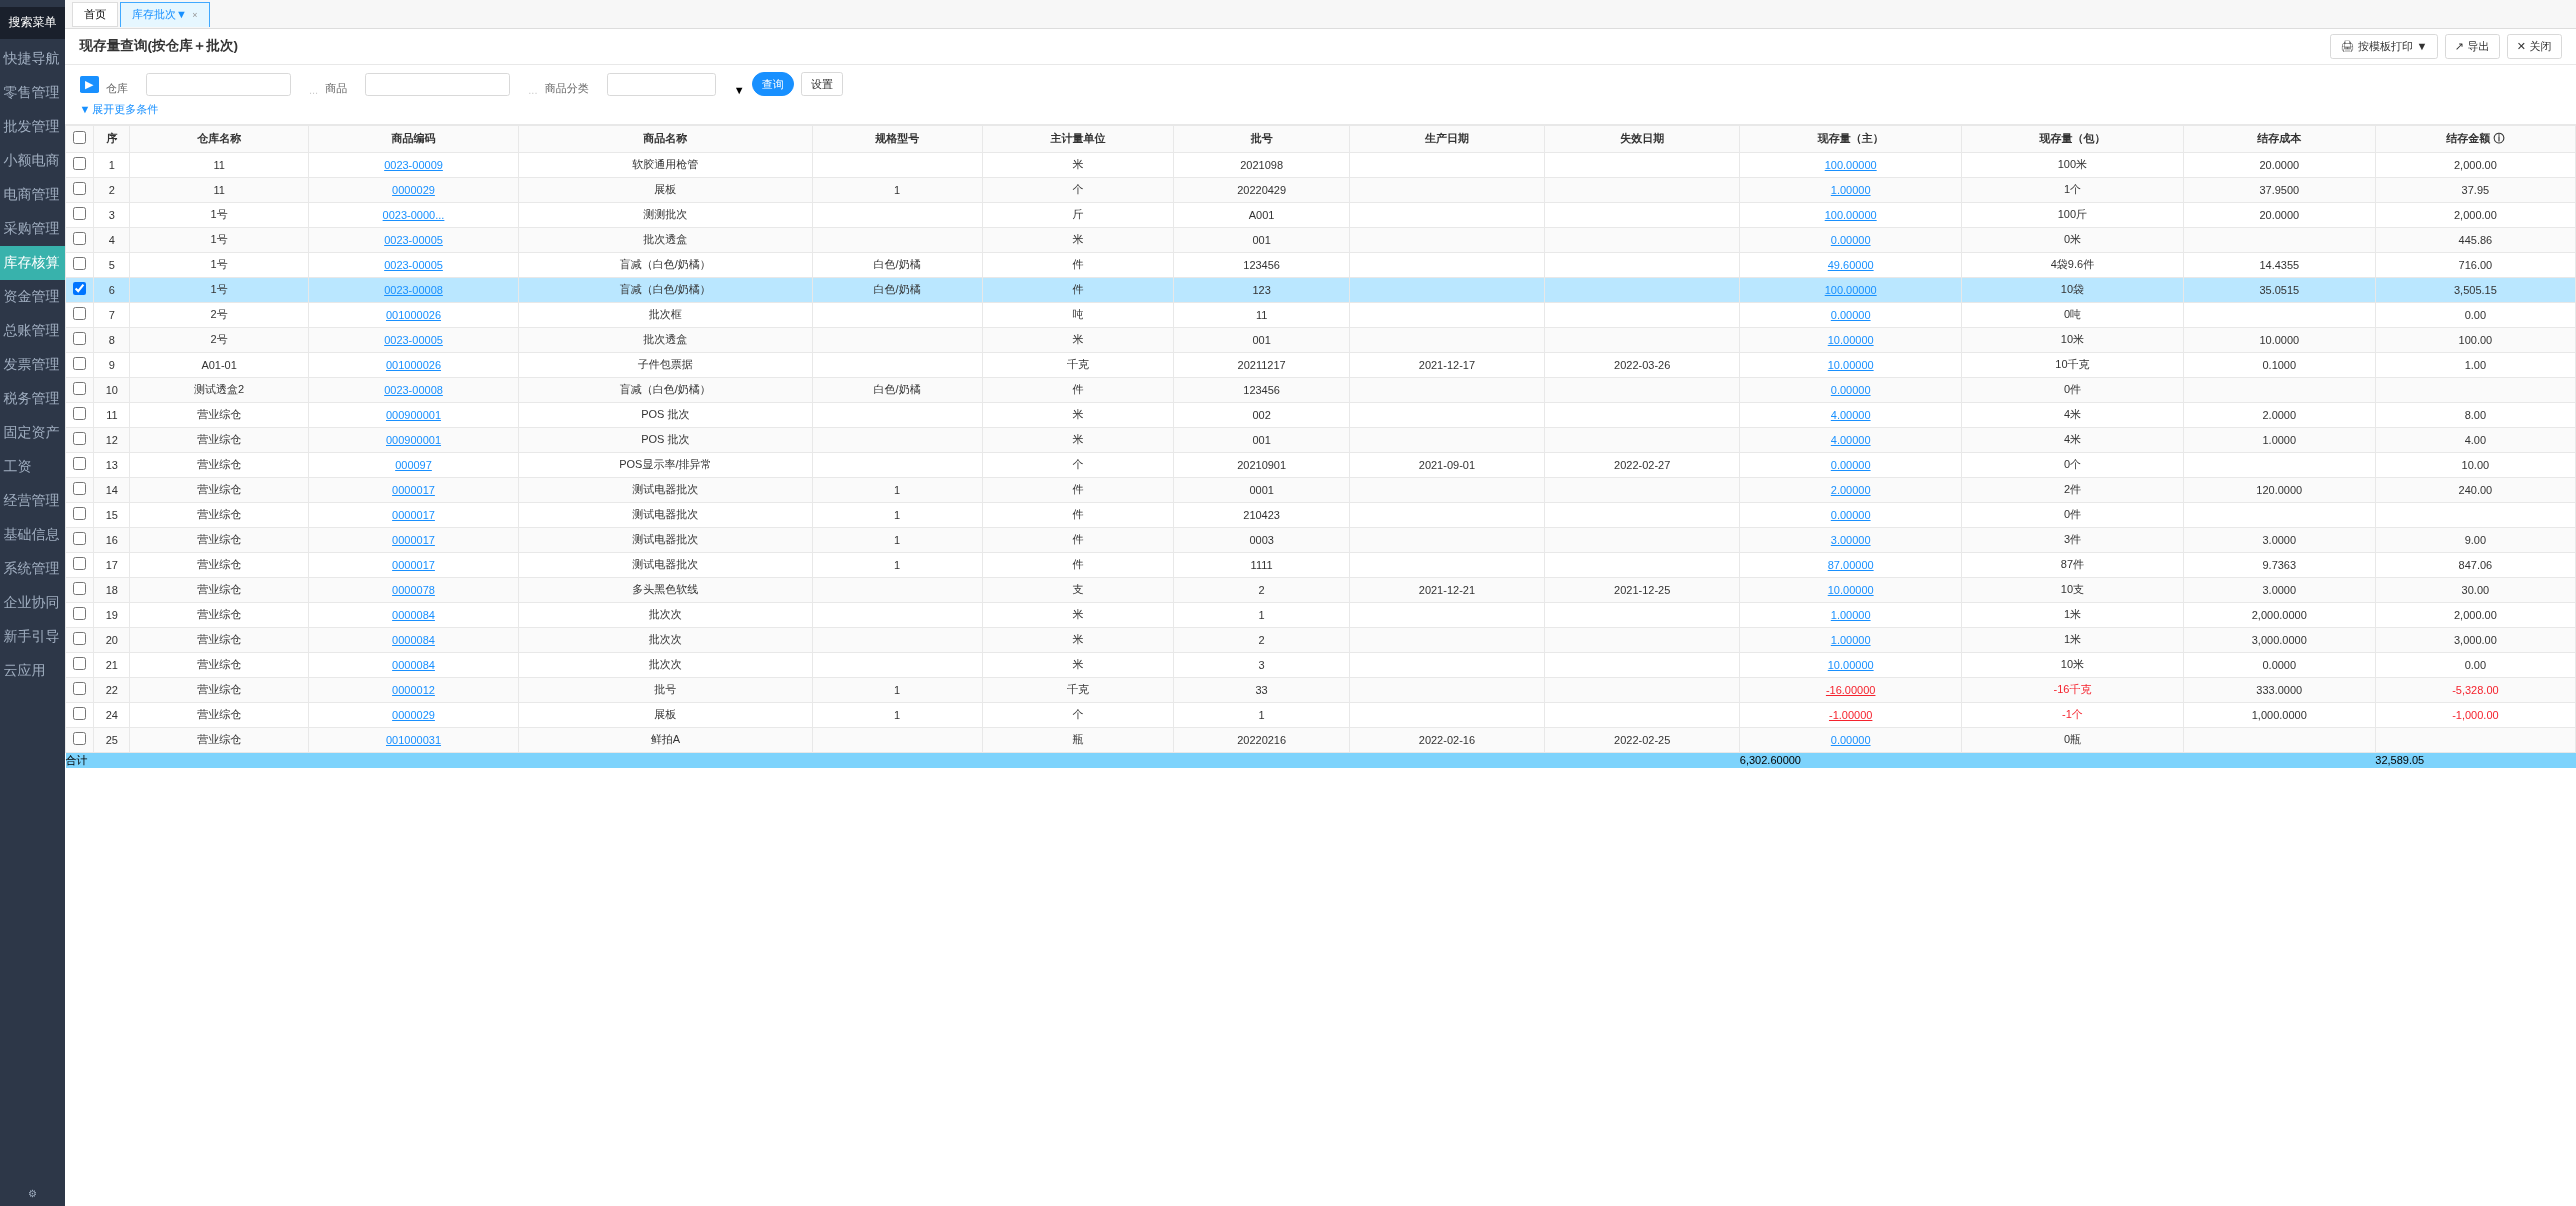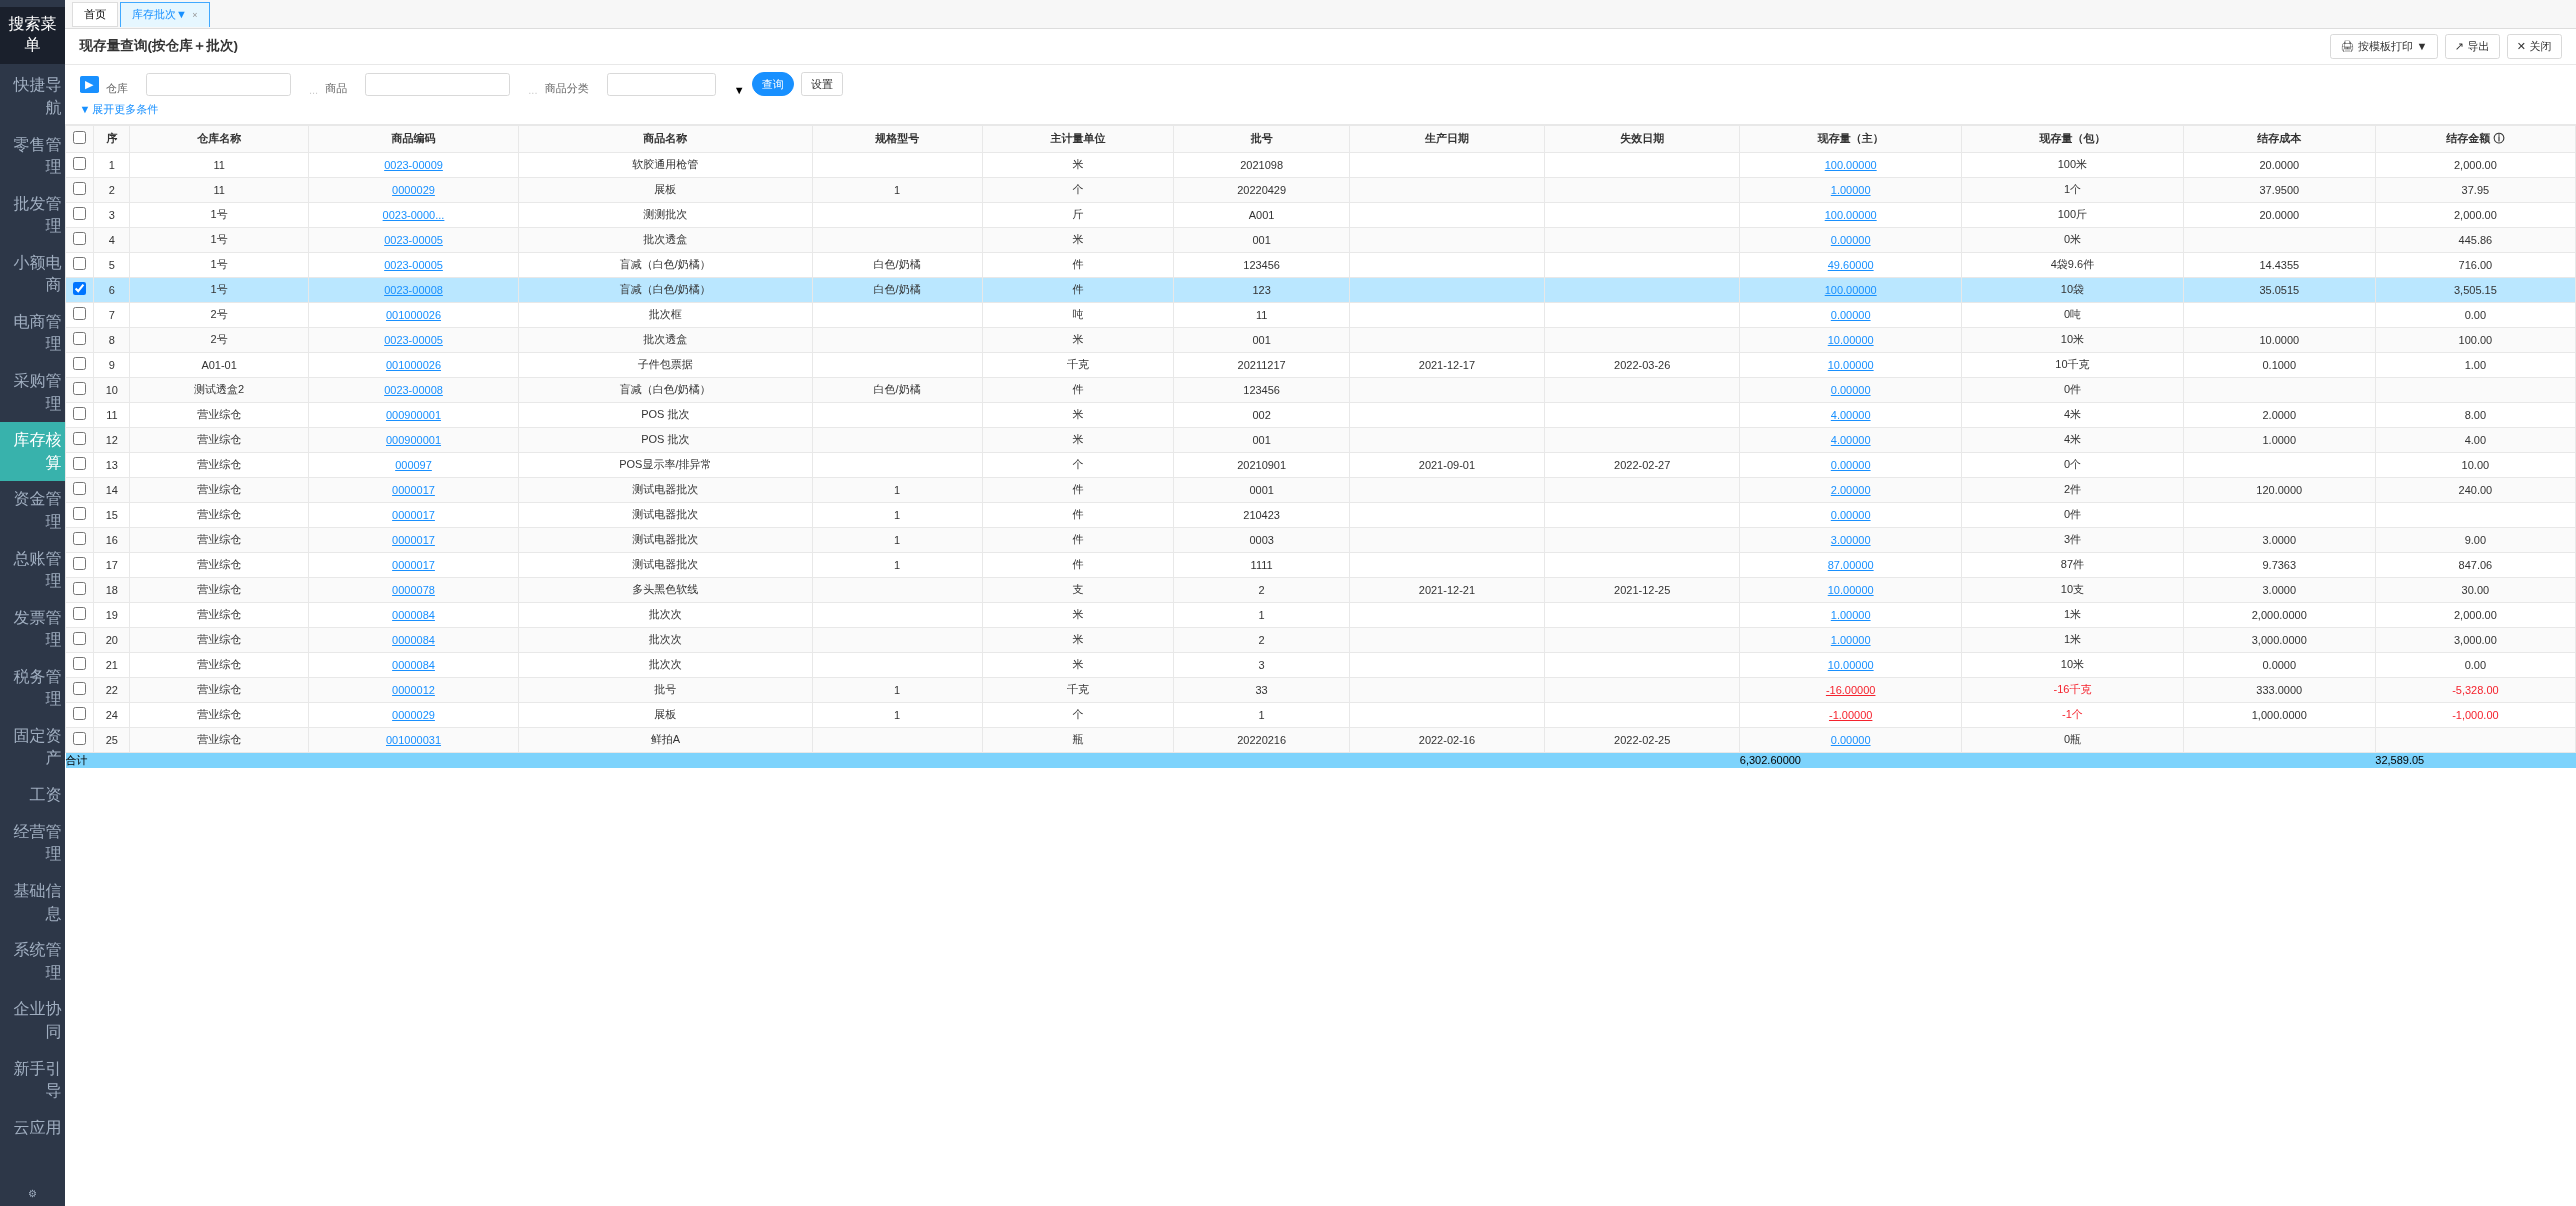--- a/index.html
+++ b/index.html
@@ -17,31 +17,31 @@
       flex-shrink: 0;
       height: 100vh;
       overflow-y: auto;
     }
     .sidebar-logo {
       width: 100%;
       background: #1a202c;
       color: #fff;
       text-align: center;
       padding: 7.2px 3.6px;
-      font-size: 16px;
+      font-size: 12px;
       cursor: pointer;
       margin-bottom: 3.6px;
     }
     .sidebar-item {
       width: 100%;
-      text-align: right;
+      text-align: left;
       padding: 7.2px 3.6px;
       cursor: pointer;
       color: #a0aec0;
-      font-size: 16px;
+      font-size: 14px;
       line-height: 1.4;
     }
     .sidebar-item.active { background: #38b2ac; color: #fff; }
     .sidebar-bottom {
       margin-top: auto;
       width: 100%;
       text-align: center;
       padding: 7.2px 3.6px;
       cursor: pointer;
       color: #a0aec0;

